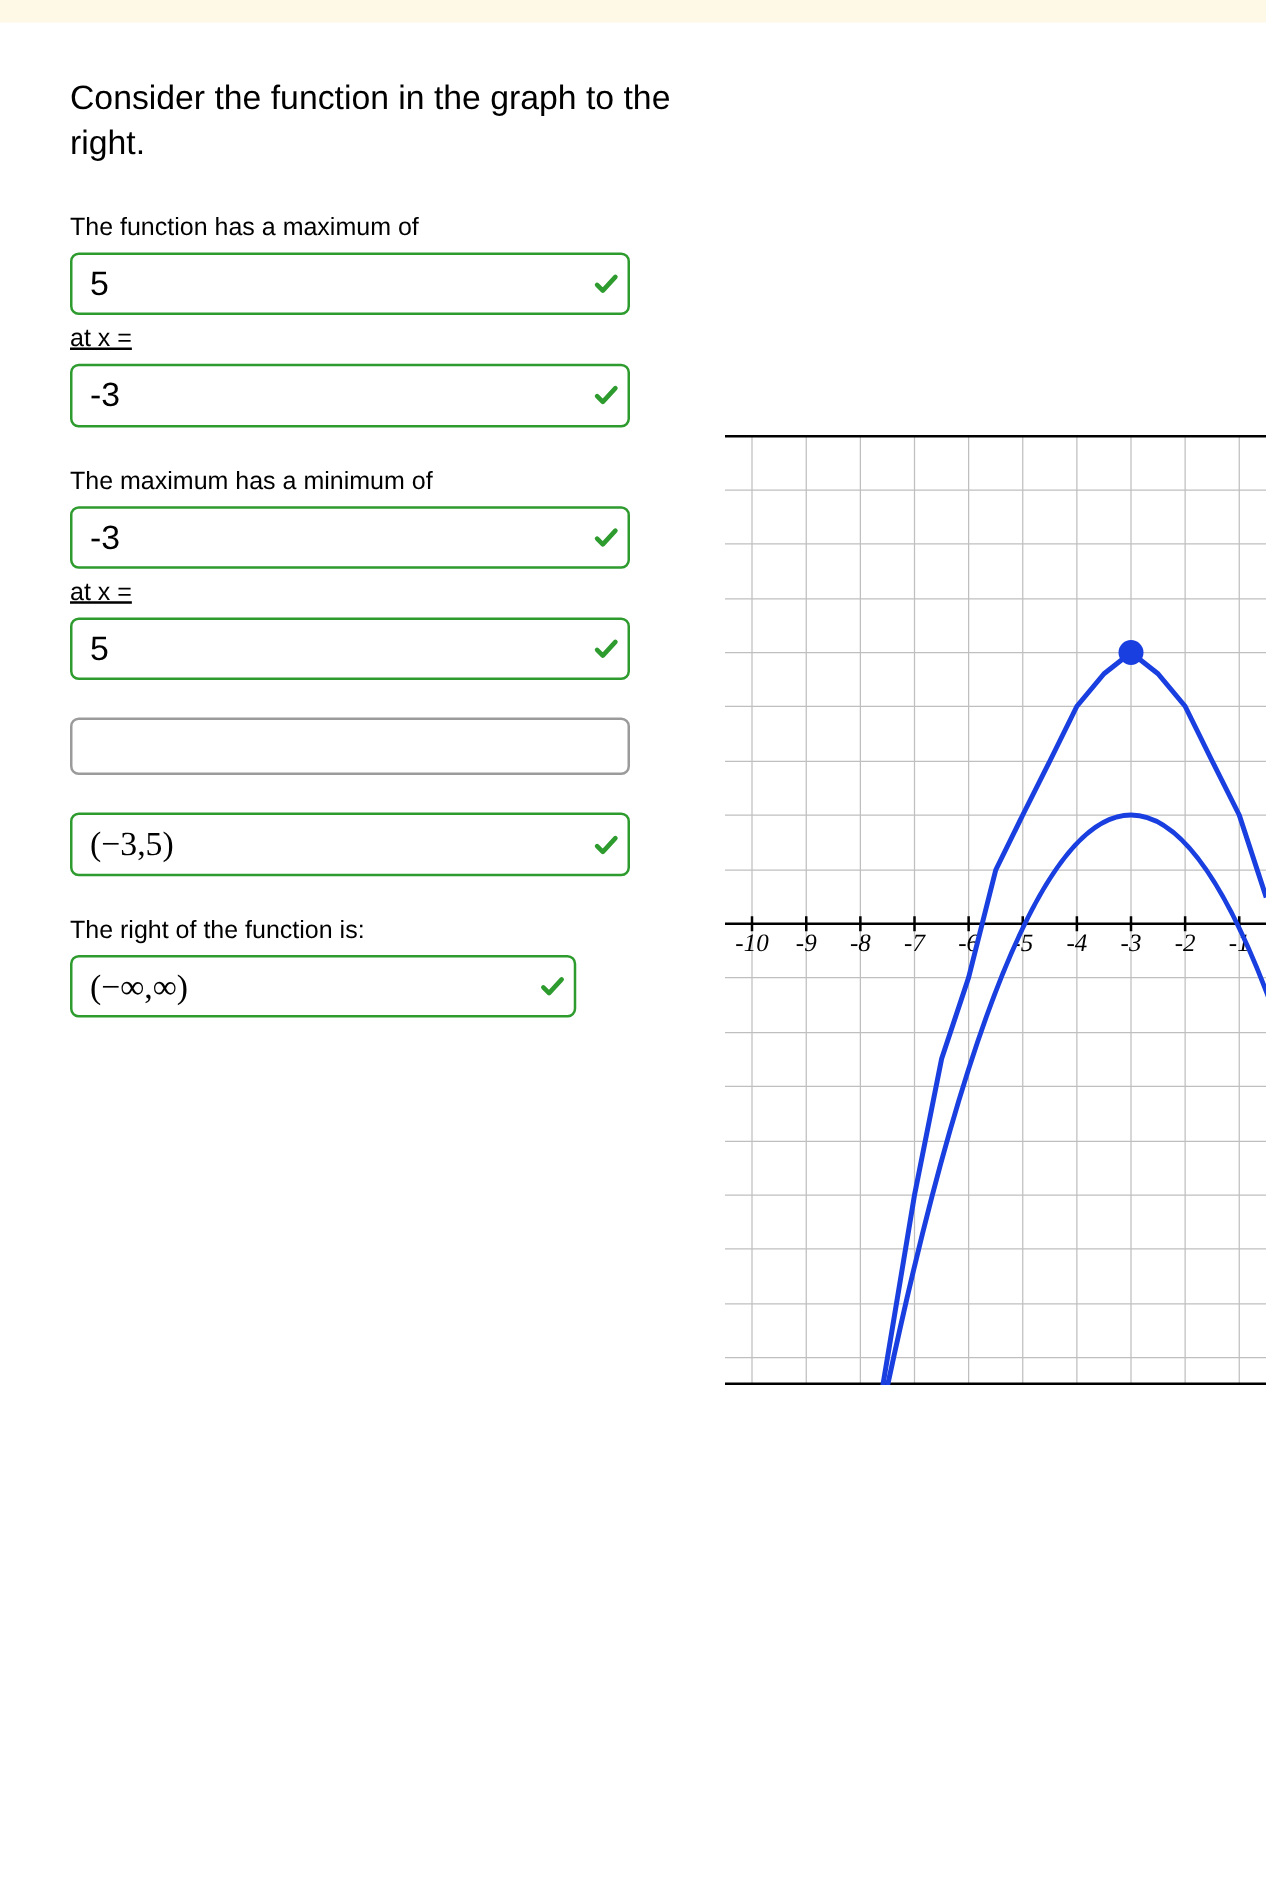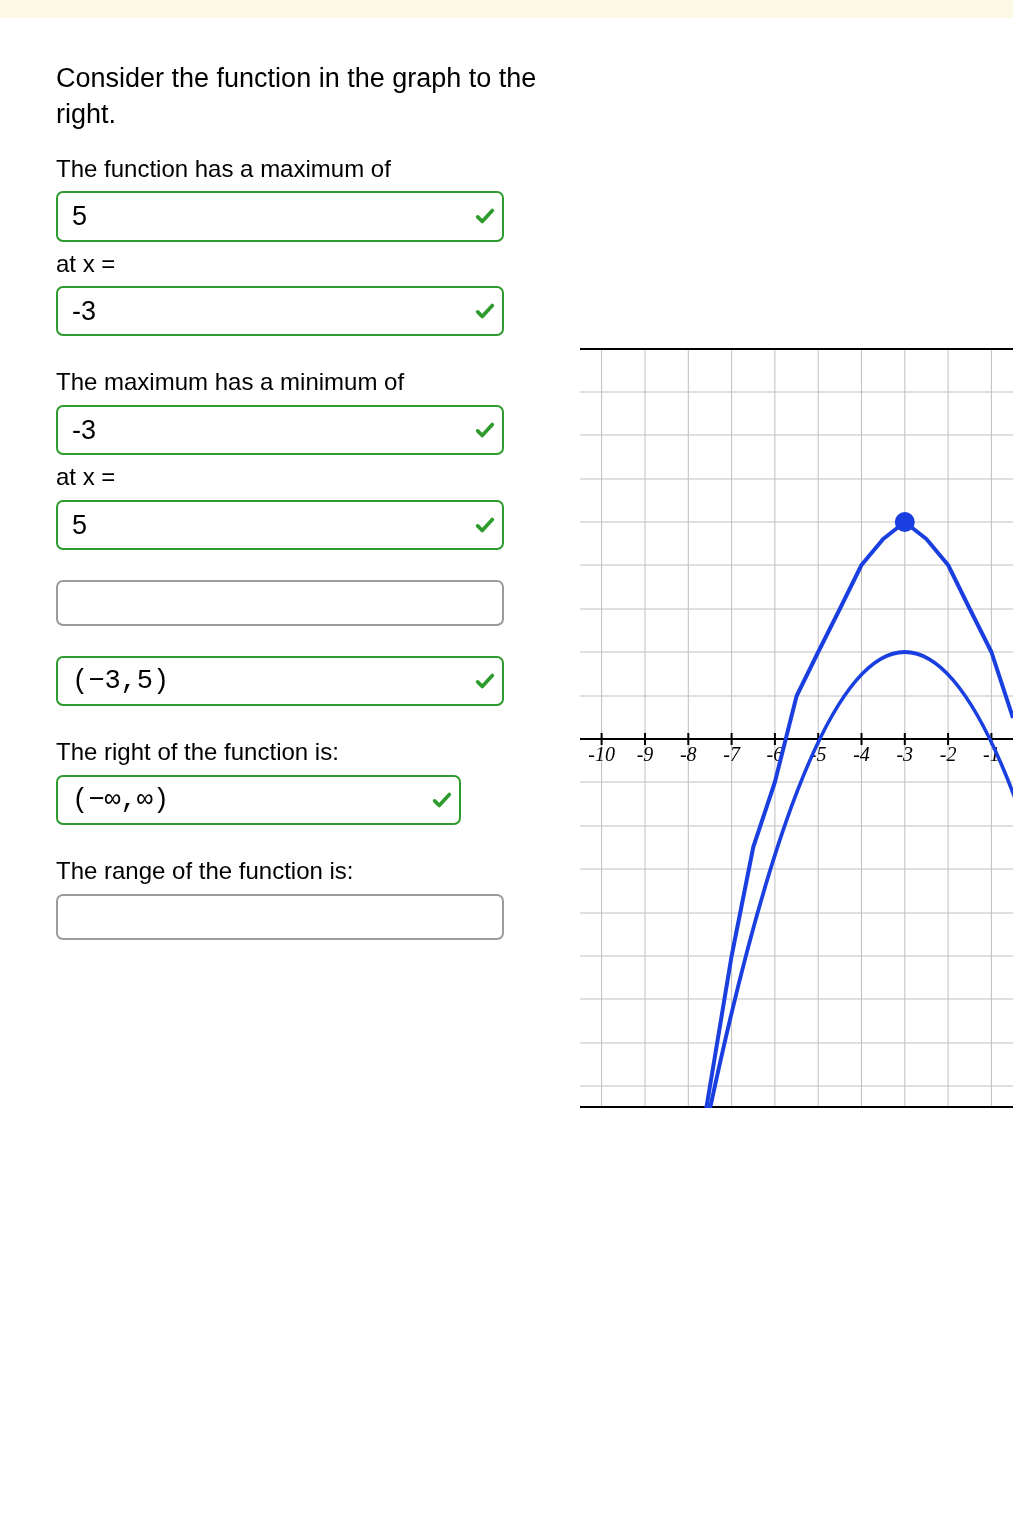--- a/index.html
+++ b/index.html
@@ -20,30 +20,30 @@
     align-items: flex-start;
     padding: 42px 0 0 56px;
   }
   .left {
     width: 500px;
   }
   .q-text {
     font-size: 27px;
     color: #000;
     line-height: 1.35;
-    margin: 0 0 20px 0;
+    margin: 0 0 36px 0;
   }
   .q-sub {
-    font-size: 24px;
+    font-size: 20px;
     color: #000;
     line-height: 1.35;
     margin: 0 0 6px 0;
   }
   .block { margin-bottom: 30px; }
-  .at-line { margin: 6px 0 6px 0; }
+  .at-line { margin: 6px 0 6px 0; text-decoration: underline; }
   .field-row {
     display: flex;
     align-items: center;
     gap: 10px;
   }
   .field {
     border-radius: 7px;
     padding: 7px 14px;
     font-size: 27px;
     line-height: 1.2;
@@ -73,21 +73,21 @@
   .right {
     margin-left: 24px;
     padding-top: 288px;
   }
   .graph {
     position: relative;
     width: 433px;
     height: 760px;
     overflow: hidden;
   }
-  .serif { font-family: Liberation Mono, monospace; }
+  .serif { font-family: Liberation Serif, serif; }
 </style>
 </head>
 <body>
 
 <div class="banner"></div>
 
 <div class="wrap">
   <div class="left">
 
     <p class="q-text">Consider the function in the graph to the right.</p>
@@ -158,28 +158,20 @@
       <div class="field-row">
         <div class="field correct serif" style="width:405px">
           <span>(−∞,∞)</span>
         </div>
         <svg class="check-svg" viewBox="0 0 24 24">
             <path fill="none" stroke="#2e9b2e" stroke-width="4" stroke-linecap="round" stroke-linejoin="round" d="M4 13 L9 18 L20 6"></path>
           </svg>
       </div>
     </div>
 
-    <div class="block">
-      <p class="q-sub">The range of the function is:</p>
-      <div class="field-row">
-        <div class="field neutral-short">
-          <span></span>
-        </div>
-      </div>
-    </div>
 
   </div>
 
   <div class="right">
     <div class="graph">
       <svg width="433" height="760" viewBox="0 0 433 760">
 
         <g stroke="#bfbfbf" stroke-width="1">
 
           <line x1="21.6" y1="0" x2="21.6" y2="760"></line>

